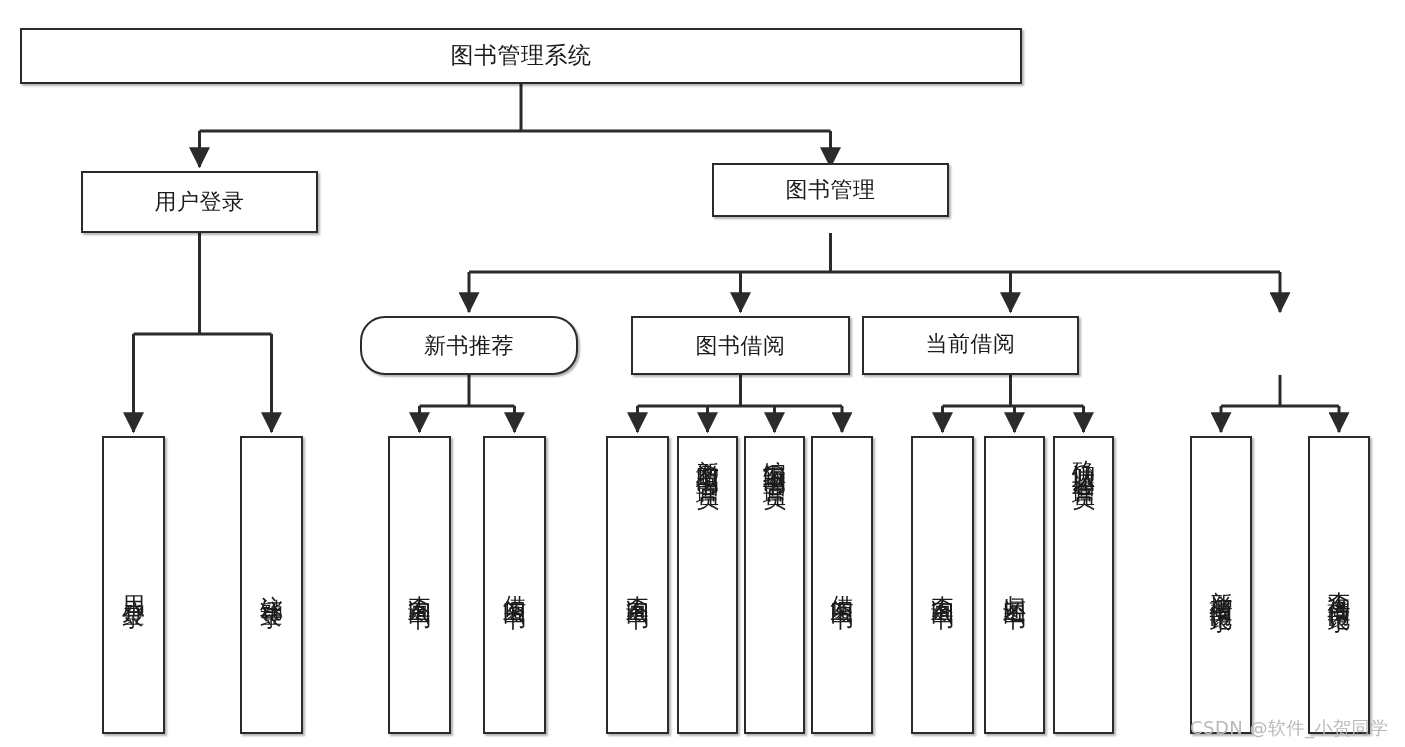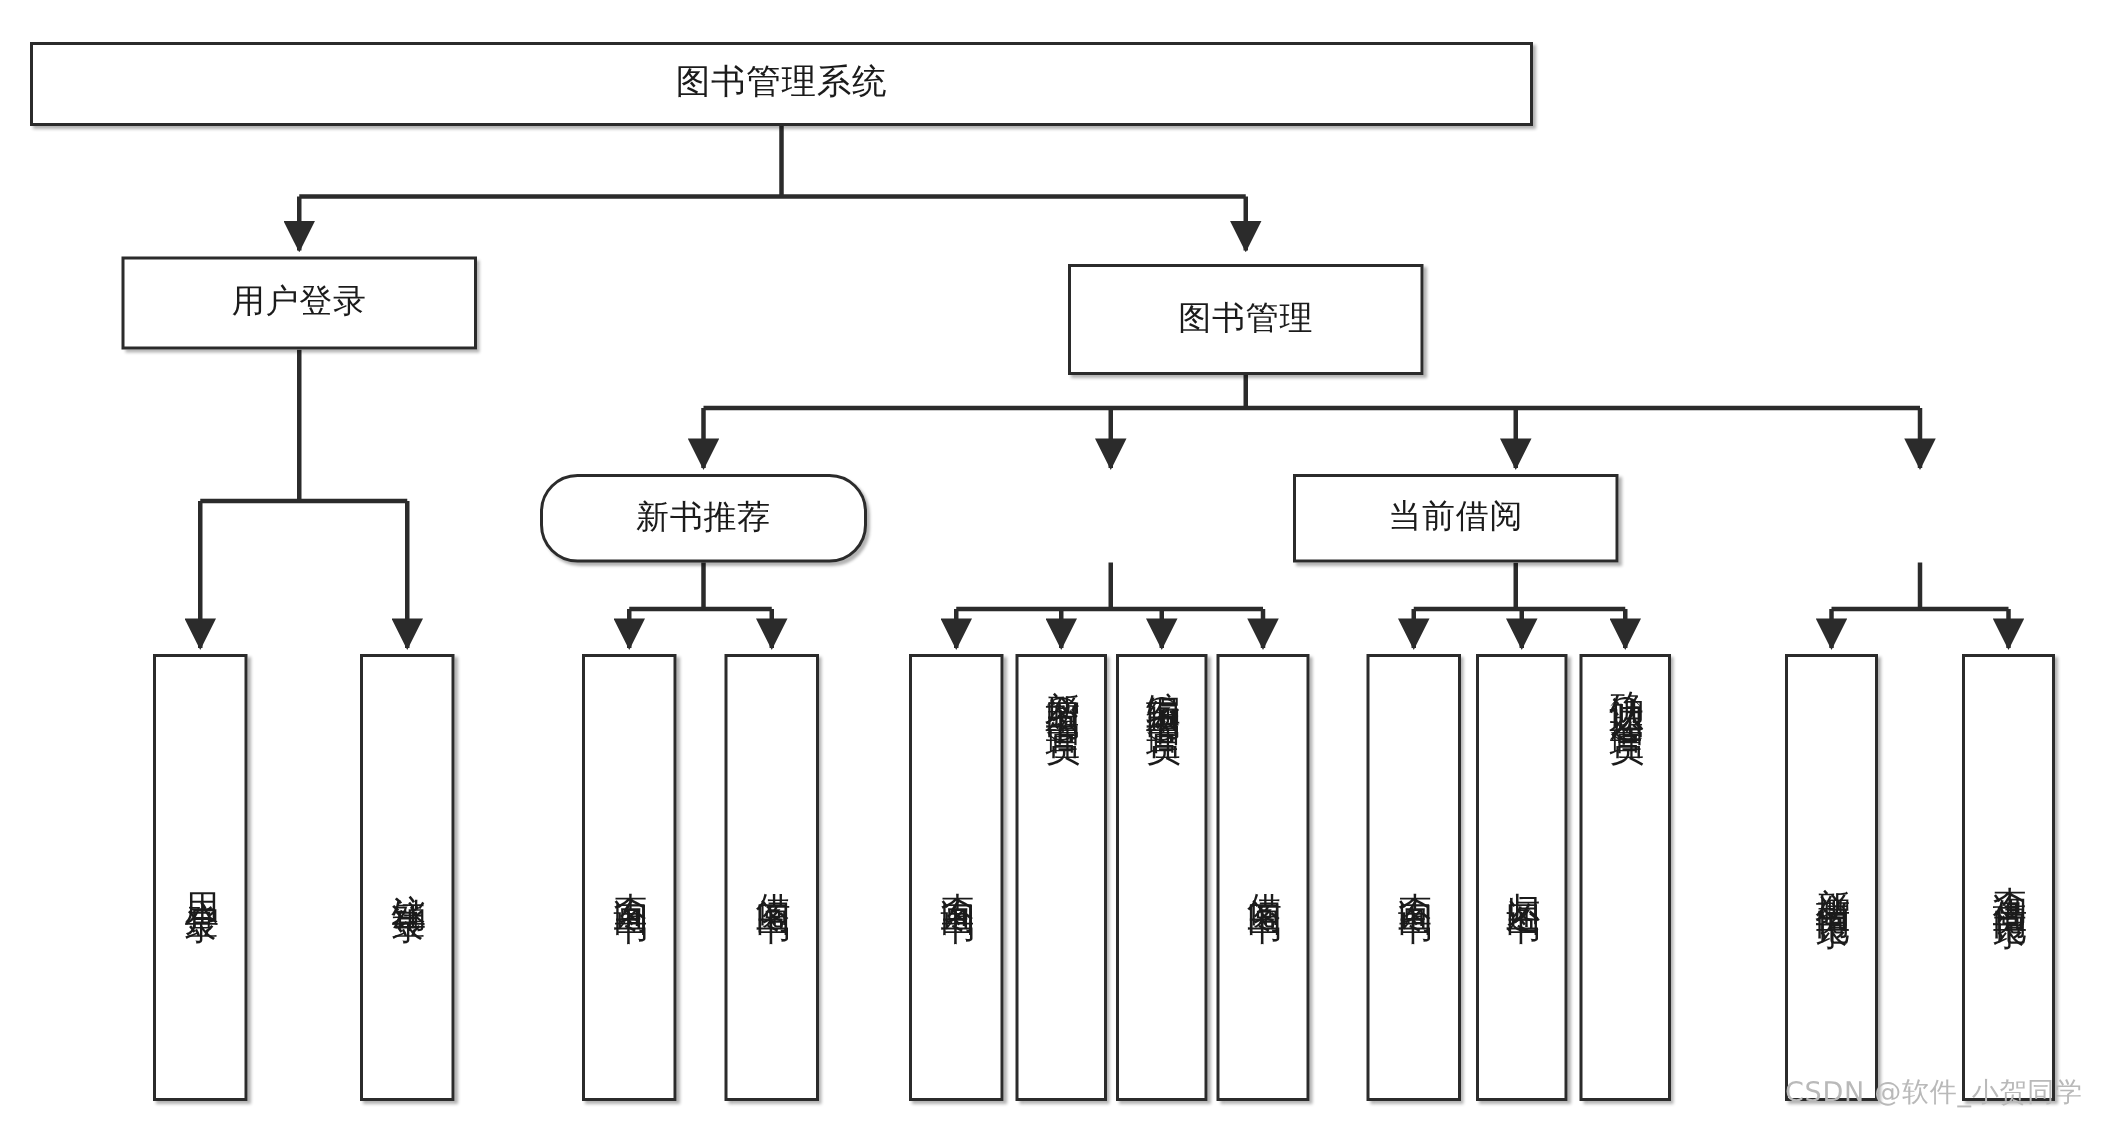--- a/index.html
+++ b/index.html
@@ -136,27 +136,30 @@
     </g>
   </svg>
 
   <div class="node h root" style="left:20px; top:12px; width:1002px; height:56px;margin-top:16px;">
     <span class="node-label">图书管理系统</span>
   </div>
 
   <div class="node h" style="left:81px; top:171px; width:237px; height:62px;">
     <span class="node-label">用户登录</span>
   </div>
-  <div class="node h" style="left:712px; top:176px; width:237px; height:74px;">
+  <div class="node h" style="left:712px; top:163px; width:237px; height:54px;">
     <span class="node-label">图书管理</span>
   </div>
 
   <div class="node h" style="left:360px; top:316px; width:218px; height:59px;border-radius:25px;">
     <span class="node-label">新书推荐</span>
   </div>
+  <div class="node h" style="left:631px; top:316px; width:219px; height:59px;">
+    <span class="node-label">图书借阅</span>
+  </div>
   <div class="node h" style="left:862px; top:316px; width:217px; height:59px;font-family:Liberation Mono, monospace;">
     <span class="node-label">当前借阅</span>
   </div>
 
   <div class="node v center" style="left:102px; top:436px; width:63px; height:298px;">
     <span class="node-label">用户登录</span>
   </div>
   <div class="node v center" style="left:240px; top:436px; width:63px; height:298px;">
     <span class="node-label">注销登录</span>
   </div>

